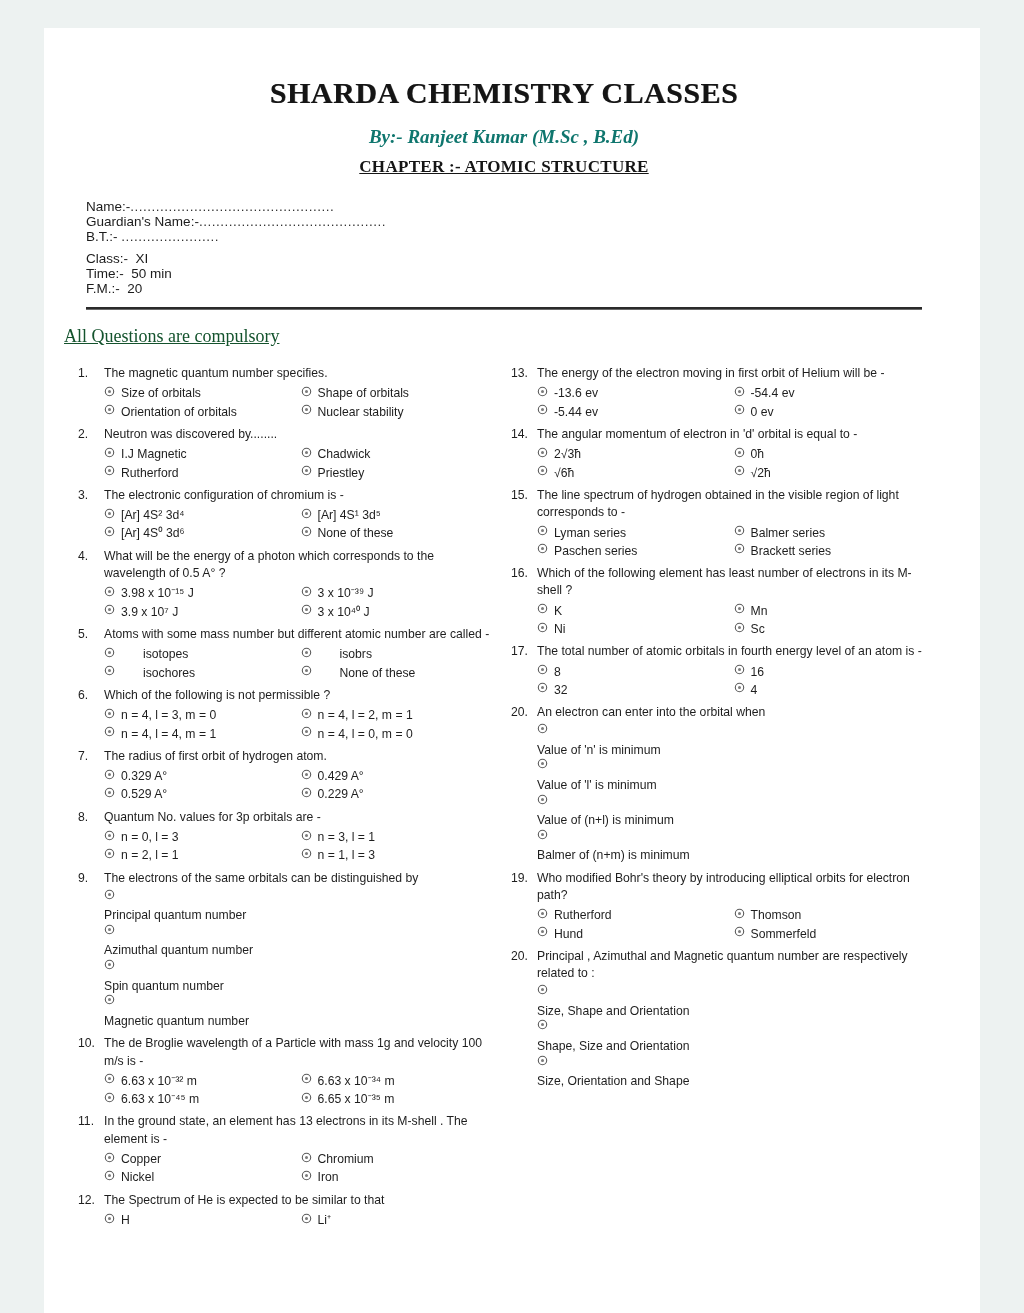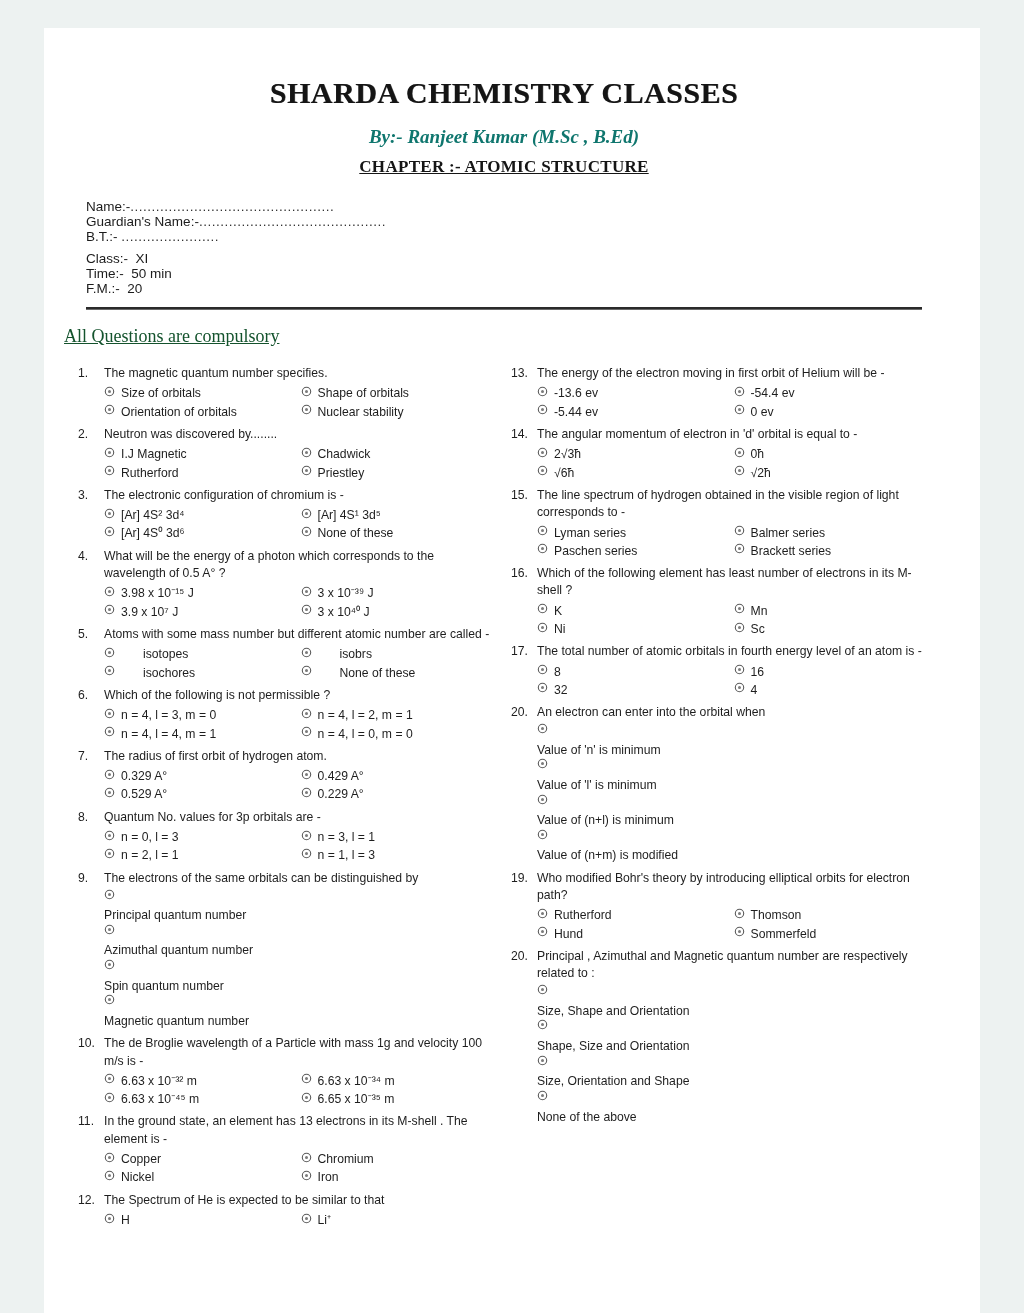--- a/index.html
+++ b/index.html
@@ -907,21 +907,21 @@
               </span>
               <span class="opt-label">Value of (n+l) is minimum</span>
             </div>
             <div class="opt">
               <span class="bullet">
                 <svg width="11" height="11" viewBox="0 0 11 11">
                   <circle cx="5.5" cy="5.5" r="4.2" fill="none" stroke="#5a5a5a" stroke-width="1.1"></circle>
                   <circle cx="5.5" cy="5.5" r="1.5" fill="#7a7a7a"></circle>
                 </svg>
               </span>
-              <span class="opt-label">Value of (n+m) is modified</span>
+              <span class="opt-label">Balmer of (n+m) is minimum</span>
             </div>
           </div>
           <div class="q">
             <div class="q-num">19.</div>
             <div class="q-text">Who modified Bohr's theory by introducing elliptical orbits for electron path?</div>
           </div>
           <div class="opts two">
             <div class="opt">
               <span class="bullet">
                 <svg width="11" height="11" viewBox="0 0 11 11">
@@ -984,27 +984,18 @@
             </div>
             <div class="opt">
               <span class="bullet">
                 <svg width="11" height="11" viewBox="0 0 11 11">
                   <circle cx="5.5" cy="5.5" r="4.2" fill="none" stroke="#5a5a5a" stroke-width="1.1"></circle>
                   <circle cx="5.5" cy="5.5" r="1.5" fill="#7a7a7a"></circle>
                 </svg>
               </span>
               <span class="opt-label">Size, Orientation and Shape</span>
             </div>
-            <div class="opt">
-              <span class="bullet">
-                <svg width="11" height="11" viewBox="0 0 11 11">
-                  <circle cx="5.5" cy="5.5" r="4.2" fill="none" stroke="#5a5a5a" stroke-width="1.1"></circle>
-                  <circle cx="5.5" cy="5.5" r="1.5" fill="#7a7a7a"></circle>
-                </svg>
-              </span>
-              <span class="opt-label">None of the above</span>
-            </div>
           </div>
         </div>
     </div>
 
   </div>
 </div>
 
 </body></html>

